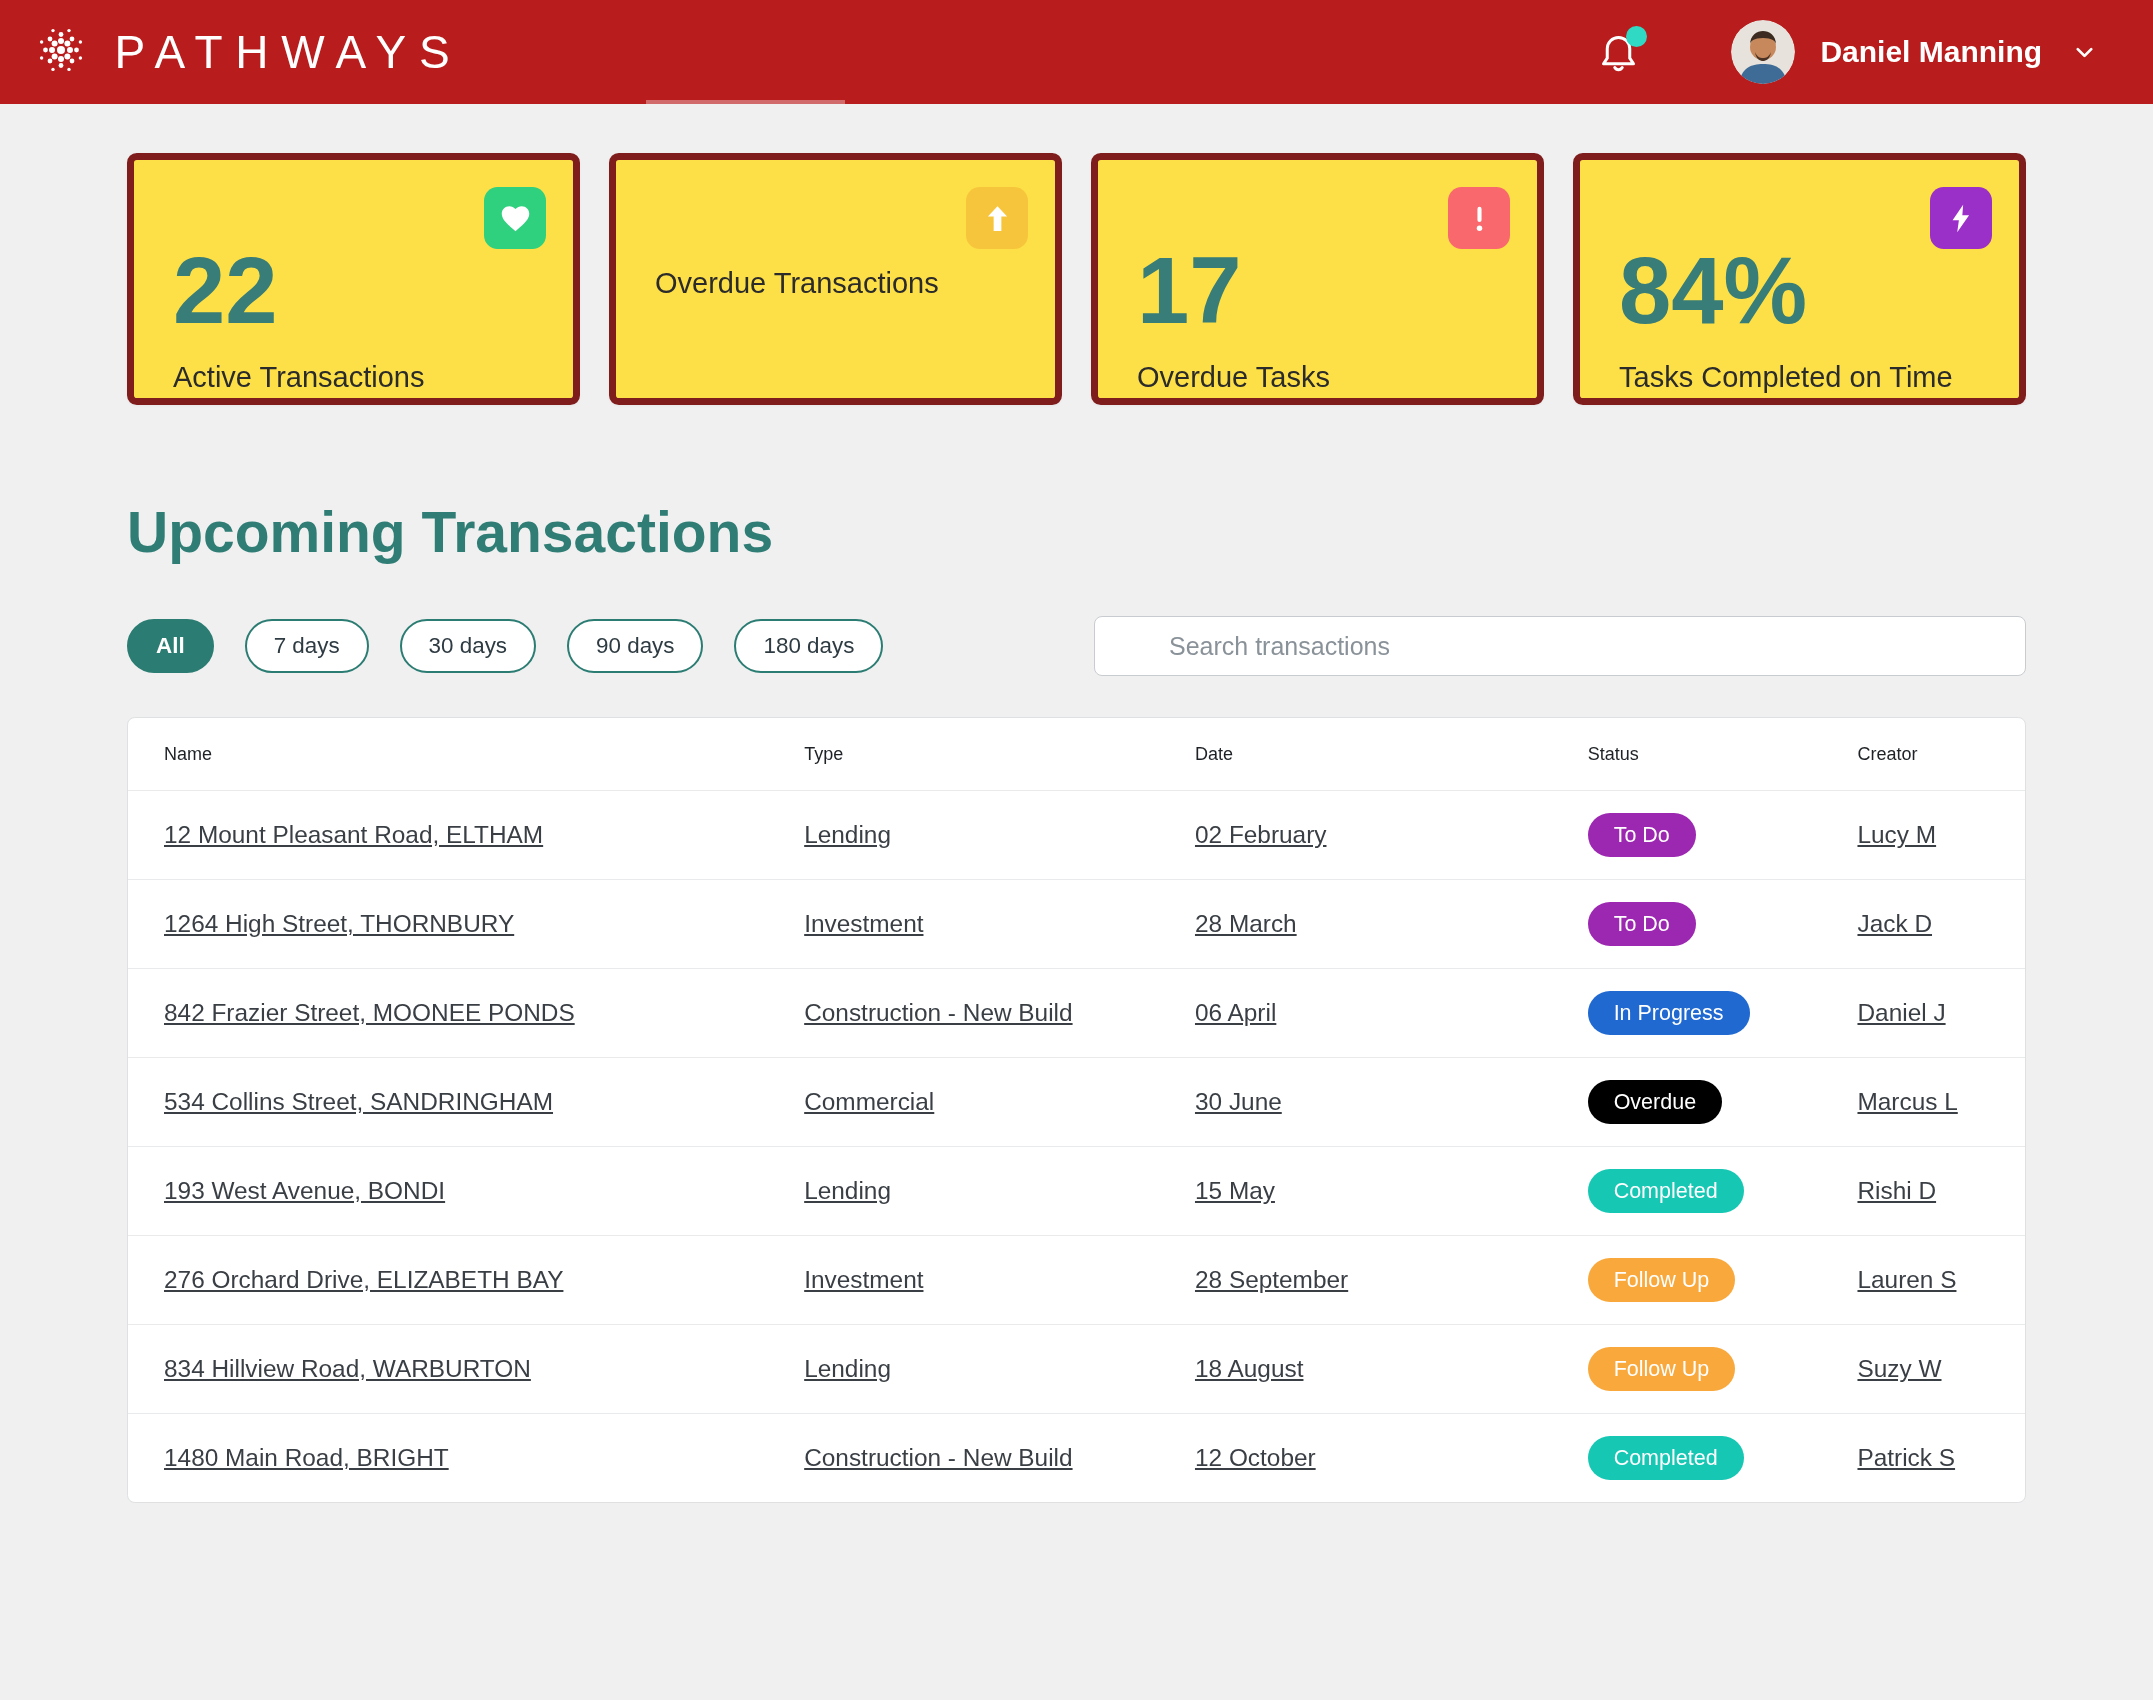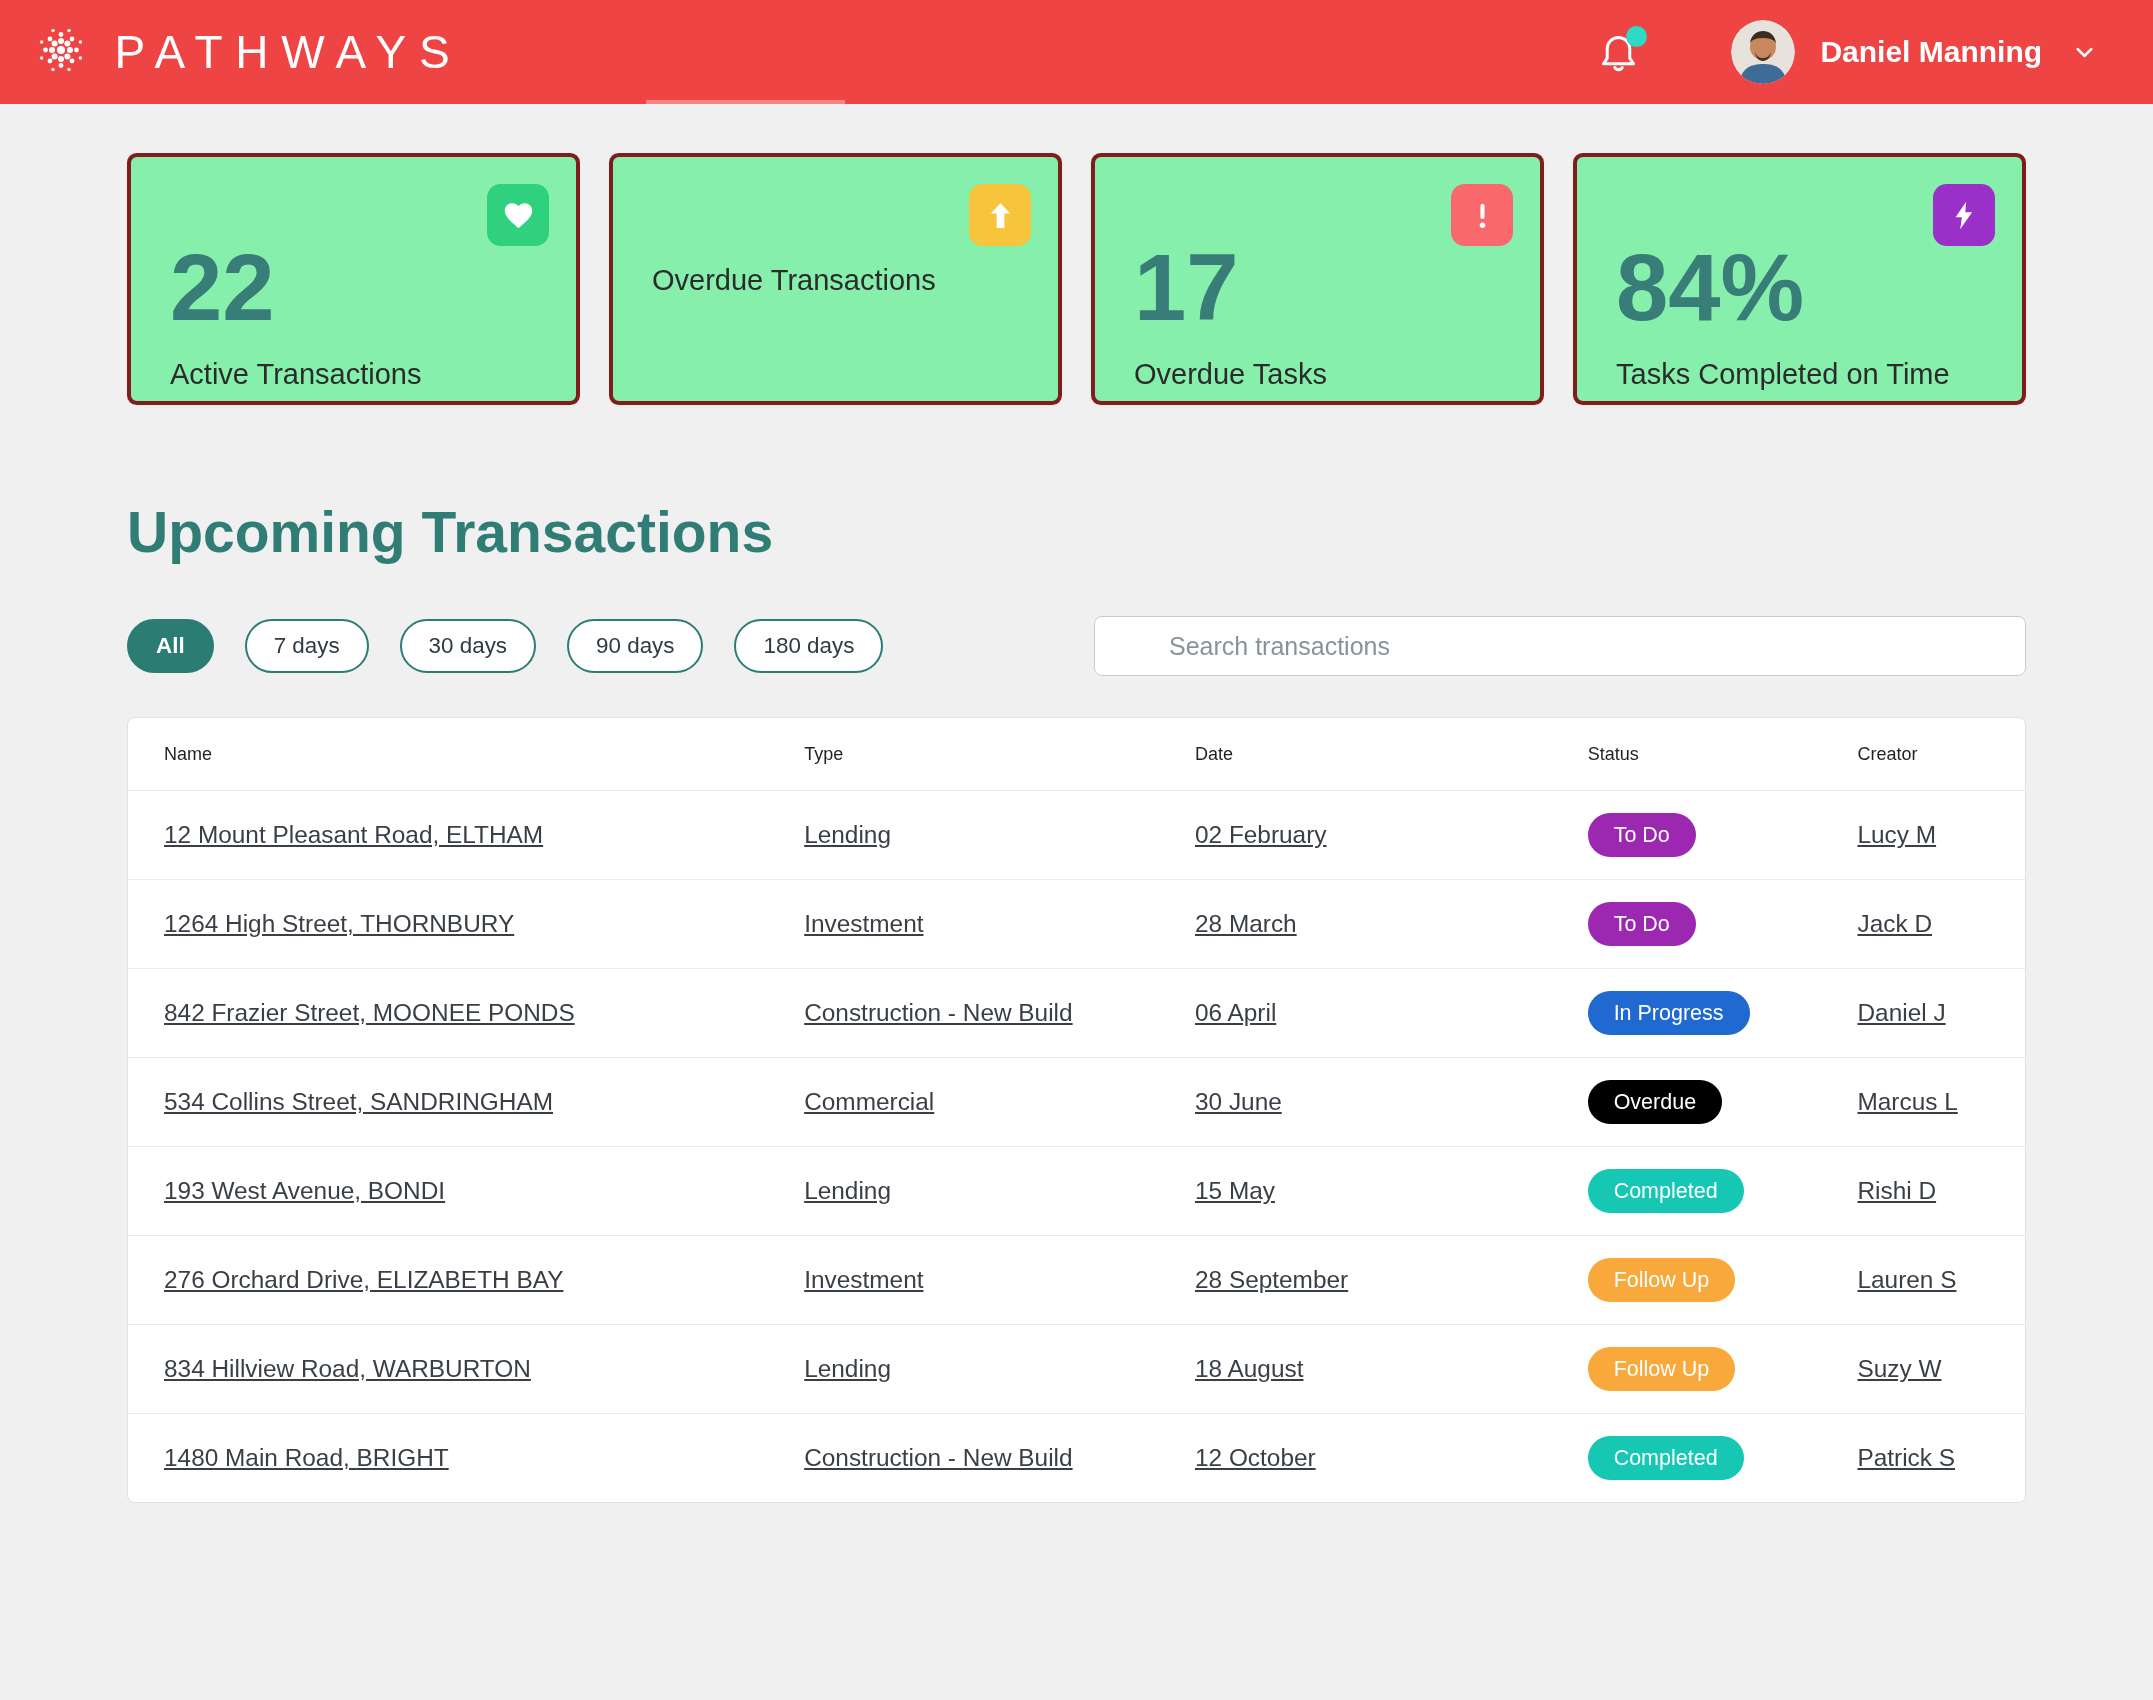--- a/index.html
+++ b/index.html
@@ -6,21 +6,21 @@
   html, body { width: 2153px; height: 1701px; }
   body {
     background: #F0F0F1;
     font-family: "Liberation Sans", sans-serif;
     overflow: hidden;
   }
 
   
   .app-header {
     height: 104px;
-    background: #ef4444;
+    background: #b91c1c;
     display: flex;
     align-items: center;
     padding: 0 55px 0 29px;
     position: relative;
   }
   .brand { display: flex; align-items: center; gap: 21.5px; cursor: pointer; }
   .brand-text { color: #FFFFFF; font-size: 46px; letter-spacing: 12.7px; font-weight: 500; }
   .header-underline {
     position: absolute; left: 646px; bottom: 0;
     width: 199px; height: 3.9px; background: rgba(255,255,255,0.35);
@@ -40,21 +40,21 @@
   .user-name { color: #FFFFFF; font-size: 30px; font-weight: 700; }
   .chevron { line-height: 0; margin-left: 3.9px; }
 
   
   main { padding: 0 127px; }
   h1.page-title { margin-top: 62px; font-size: 59px; font-weight: 700; color: #2F7D74; }
 
   .stats-row { margin-top: 49px; display: flex; gap: 29px; }
   .stat-card {
     position: relative; flex: 1; height: 252px;
-    background: #86efac; border: 4px solid #7f1d1d; border-radius: 9.8px;
+    background: #fde047; border: 7px solid #7f1d1d; border-radius: 9.8px;
     padding: 84px 39px 0;
     box-shadow: 0 1px 2.9px rgba(0,0,0,0.04);
   }
   .stat-icon {
     position: absolute; top: 27px; right: 27px;
     width: 62px; height: 62px; border-radius: 13.7px;
     display: flex; align-items: center; justify-content: center;
   }
   .stat-value { font-size: 94px; font-weight: 700; color: #387D77; line-height: 1; }
   .stat-label { margin-top: 23.4px; font-size: 29px; color: #2B2B2B; }

